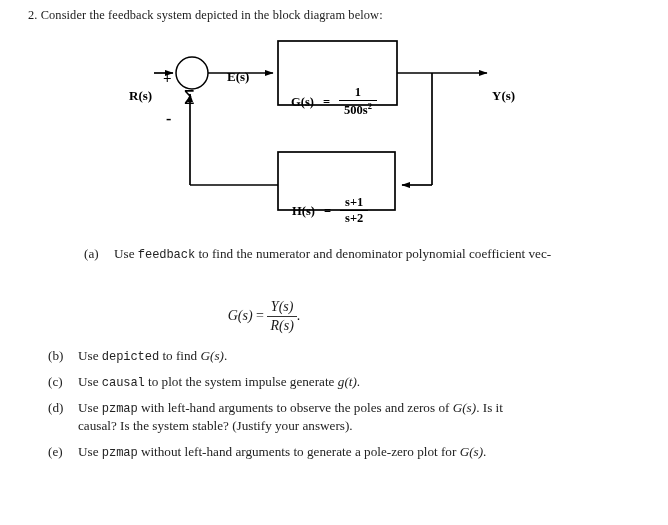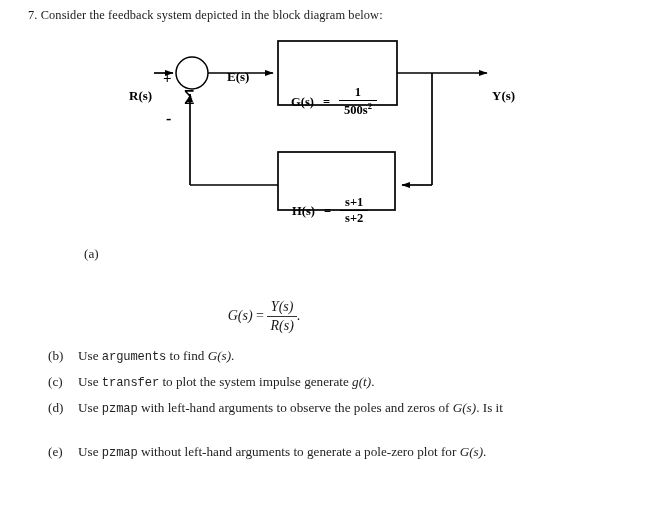--- a/index.html
+++ b/index.html
@@ -156,21 +156,21 @@
   }
   .mathfrac .num { padding: 0 3px 1px 3px; }
   .mathfrac .den { border-top: 1px solid #333; padding: 1px 3px 0 3px; }
   .mi { font-style: italic; font-family: "Liberation Serif","DejaVu Serif",serif; }
 </style>
 </head>
 <body>
 
 <div class="page">
 
-  <div class="stem">7. Consider the feedback system depicted in the block diagram below:</div>
+  <div class="stem">2. Consider the feedback system depicted in the block diagram below:</div>
 
   <div class="diagram">
 
     <svg width="668" height="200" viewBox="0 0 668 200">
       <defs>
         <marker id="arw" markerWidth="9" markerHeight="9" refX="8.4" refY="3.2" orient="auto" markerUnits="userSpaceOnUse">
           <path d="M0,0 L9,3.2 L0,6.4 z" fill="#000"></path>
         </marker>
         <marker id="arwL" markerWidth="9" markerHeight="9" refX="8.4" refY="3.2" orient="auto" markerUnits="userSpaceOnUse">
           <path d="M0,0 L9,3.2 L0,6.4 z" fill="#000"></path>
@@ -221,47 +221,48 @@
         <span class="den">s+2</span>
       </span>
     </div>
   </div>
 
   <div class="parts">
 
     <div class="part part-a">
       <span class="marker">(a)</span>
       <span class="body">
-        <br>
+        <span><span>Use </span><span class="mono">feedback</span><span> to find the numerator and denominator polynomial coefficient vec-</span></span><br>
       </span>
     </div>
 
     <div class="display-eq">
       <span class="mi">G(s)</span>
       <span>=</span>
       <span class="mathfrac">
         <span class="num mi">Y(s)</span>
         <span class="den mi">R(s)</span>
       </span><span>.</span>
     </div>
 
     <div class="part part-b">
       <span class="marker">(b)</span>
-      <span class="body"><span>Use </span><span class="mono">arguments</span><span> to find </span><span class="it">G(s)</span><span>.</span></span>
+      <span class="body"><span>Use </span><span class="mono">depicted</span><span> to find </span><span class="it">G(s)</span><span>.</span></span>
     </div>
 
     <div class="part part-c">
       <span class="marker">(c)</span>
-      <span class="body"><span>Use </span><span class="mono">transfer</span><span> to plot the system impulse generate </span><span class="it">g(t)</span><span>.</span></span>
+      <span class="body"><span>Use </span><span class="mono">causal</span><span> to plot the system impulse generate </span><span class="it">g(t)</span><span>.</span></span>
     </div>
 
     <div class="part part-d">
       <span class="marker">(d)</span>
       <span class="body">
         <span><span>Use </span><span class="mono">pzmap</span><span> with left-hand arguments to observe the poles and zeros of </span><span class="it">G(s)</span><span>. Is it</span></span><br>
+        <span>causal? Is the system stable? (Justify your answers).</span>
       </span>
     </div>
 
     <div class="part part-e">
       <span class="marker">(e)</span>
       <span class="body"><span>Use </span><span class="mono">pzmap</span><span> without left-hand arguments to generate a pole-zero plot for </span><span class="it">G(s)</span><span>.</span></span>
     </div>
 
   </div>
 </div>

